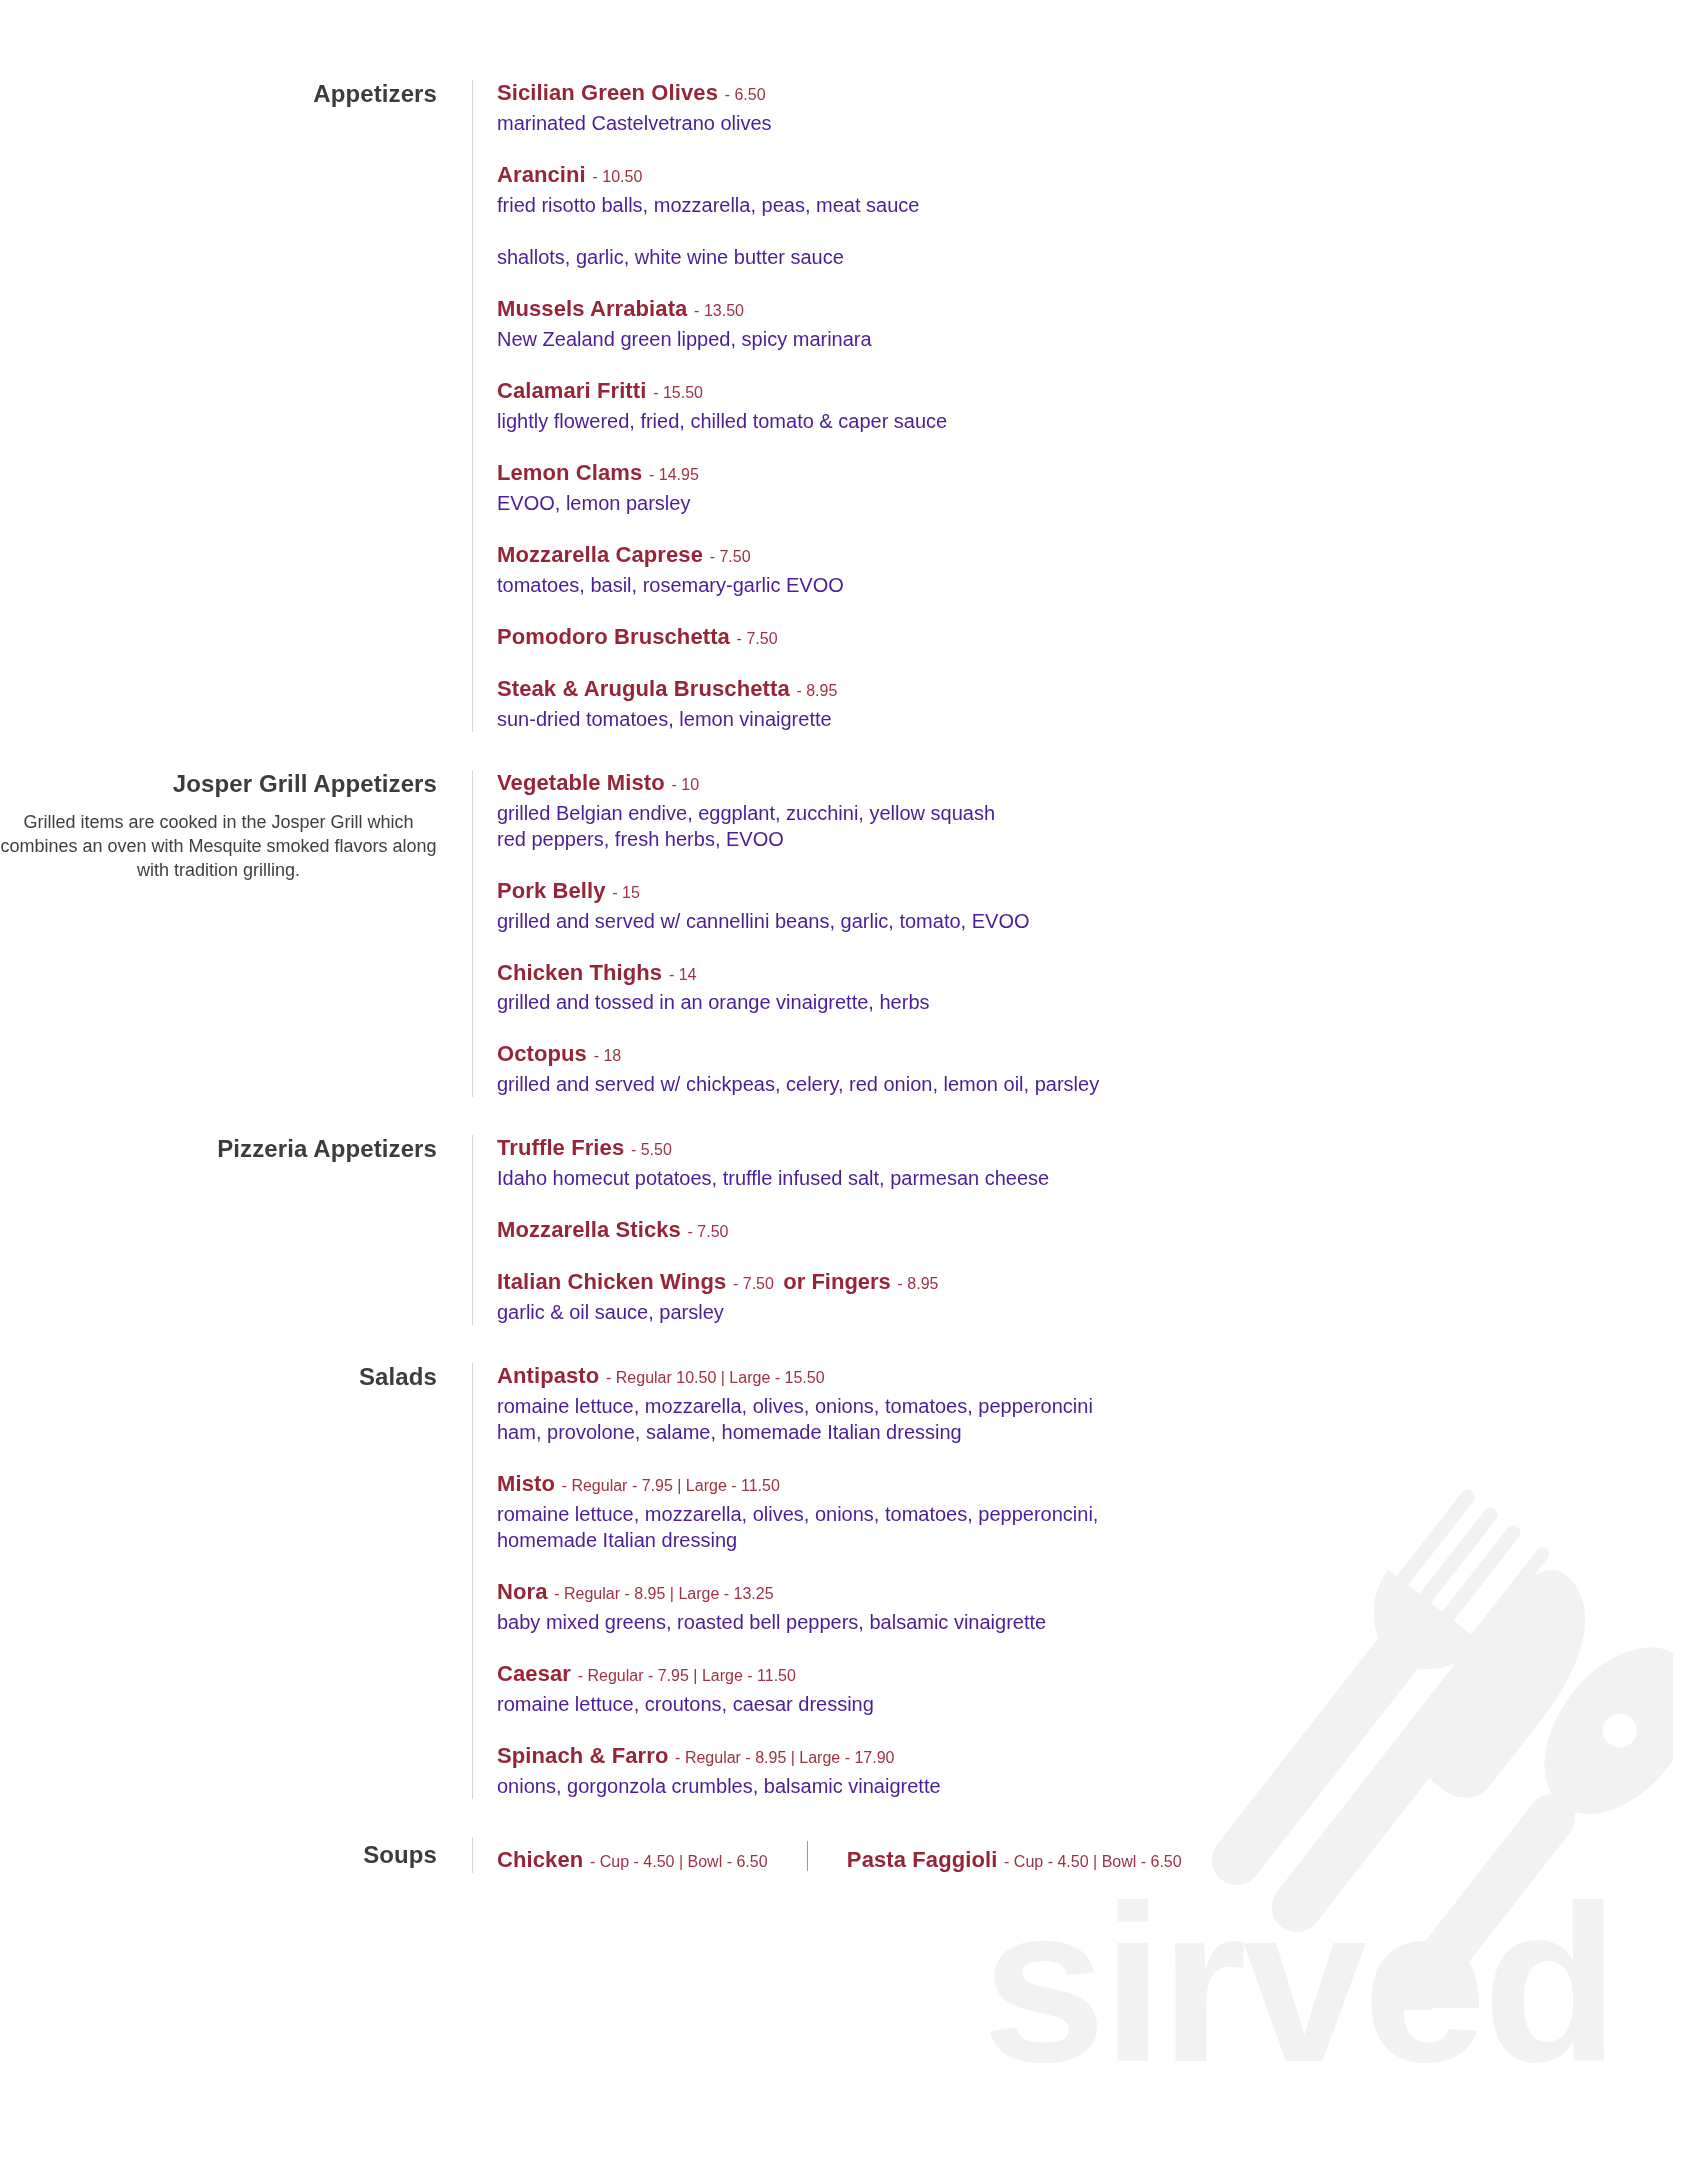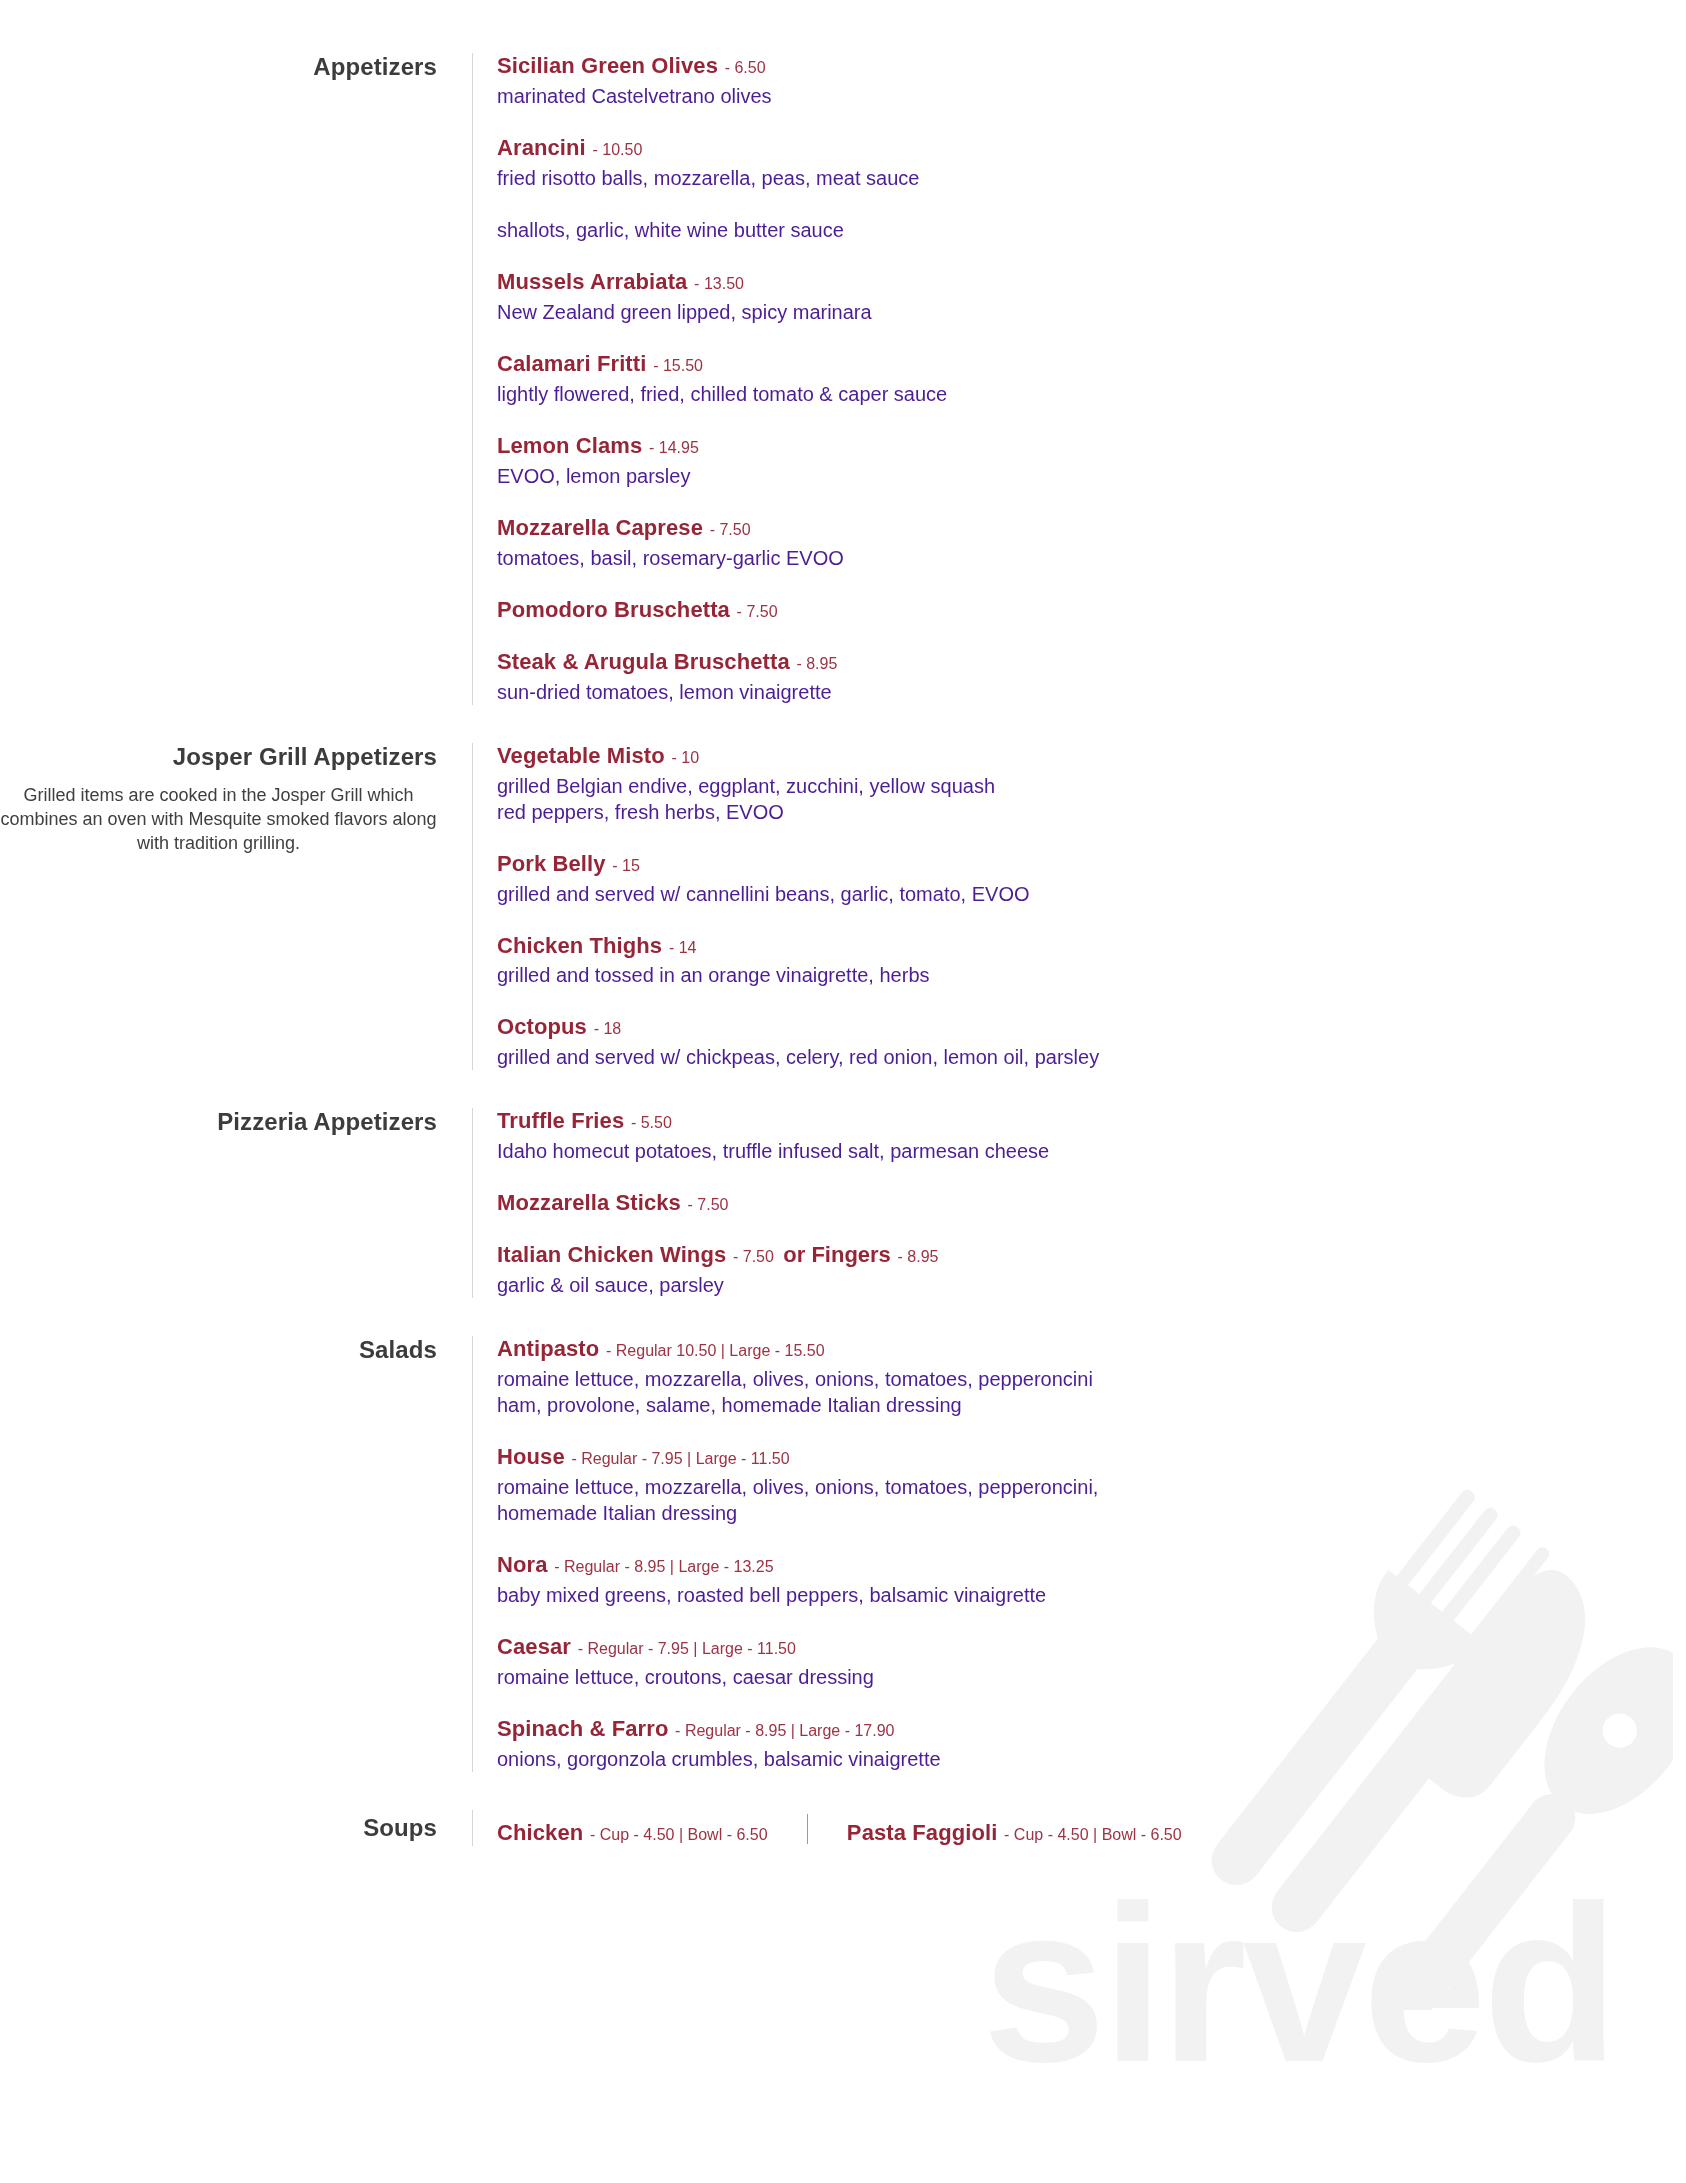--- a/index.html
+++ b/index.html
@@ -44,21 +44,21 @@
     font-weight: 700;
     color: #f2f2f2;
     letter-spacing: -4px;
     font-family: "Liberation Sans", sans-serif;
   }
 
   
   #menu {
     position: relative;
     z-index: 2;
-    padding-top: 53px;
+    padding-top: 80px;
   }
 
   .section {
     display: grid;
     grid-template-columns: 472px 1214px;
     align-items: start;
   }
 
   .section-head {
     padding-right: 35px;
@@ -269,21 +269,21 @@
         <div class="section-head">
           <div class="section-title">Salads</div>
         </div>
         <div class="section-body">
           <div class="item">
             <div class="item-line"><span class="item-name">Antipasto</span><span class="item-price" style="padding-left: 6.7px;">- Regular 10.50 | Large - 15.50</span></div>
             <div class="item-desc">romaine lettuce, mozzarella, olives, onions, tomatoes, pepperoncini</div>
             <div class="item-desc">ham, provolone, salame, homemade Italian dressing</div>
           </div>
           <div class="item">
-            <div class="item-line"><span class="item-name">House</span><span class="item-price" style="padding-left: 6.7px;">- Regular - 7.95 | Large - 11.50</span></div>
+            <div class="item-line"><span class="item-name">Misto</span><span class="item-price" style="padding-left: 6.7px;">- Regular - 7.95 | Large - 11.50</span></div>
             <div class="item-desc">romaine lettuce, mozzarella, olives, onions, tomatoes, pepperoncini,</div>
             <div class="item-desc">homemade Italian dressing</div>
           </div>
           <div class="item">
             <div class="item-line"><span class="item-name">Nora</span><span class="item-price" style="padding-left: 6.7px;">- Regular - 8.95 | Large - 13.25</span></div>
             <div class="item-desc">baby mixed greens, roasted bell peppers, balsamic vinaigrette</div>
           </div>
           <div class="item">
             <div class="item-line"><span class="item-name">Caesar</span><span class="item-price" style="padding-left: 6.7px;">- Regular - 7.95 | Large - 11.50</span></div>
             <div class="item-desc">romaine lettuce, croutons, caesar dressing</div>

